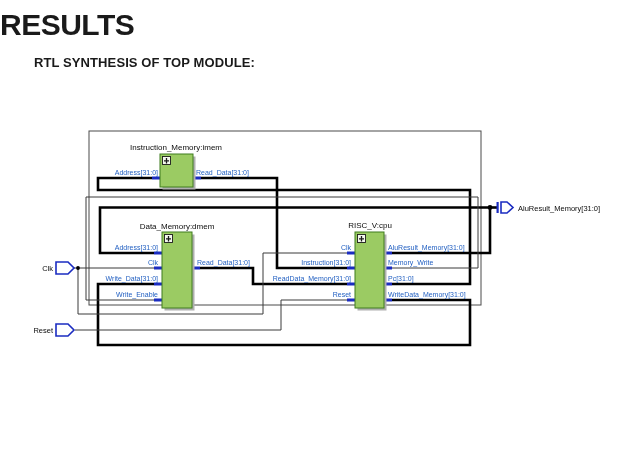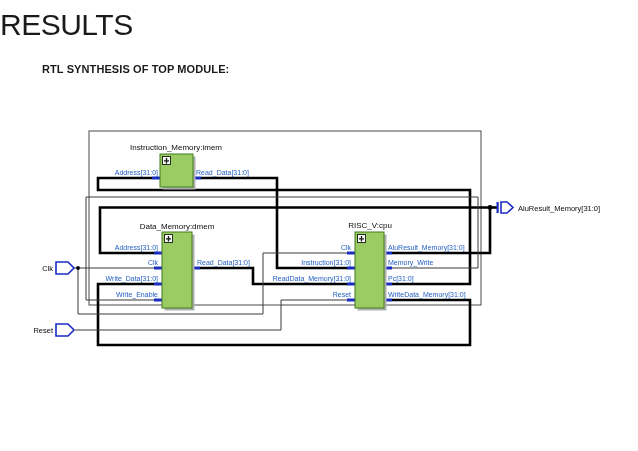--- a/index.html
+++ b/index.html
@@ -1,25 +1,25 @@
 <!DOCTYPE html>
 <html style="--title-color: #1a1a1a; --block-fill: #9bcb63; --block-border: #3f7d1e; --pin-color: #1b2cc1; --pin-label: #2461c2; --wire-color: #000000; --boundary-color: #4a4a4a;"><head>
 <meta charset="utf-8">
 <style>
   html,body{margin:0;padding:0;}
   body{width:638px;height:451px;background:#ffffff;overflow:hidden;
        font-family:"Liberation Sans",sans-serif;}
   .slide{position:relative;width:638px;height:451px;background:#fff;}
   .page-title{
     position:absolute;left:0px;top:8px;margin:0;
-    font-size:30px;font-weight:400;letter-spacing:-0.5px;
+    font-size:30px;font-weight:700;letter-spacing:-0.5px;
     color:var(--title-color);font-family:"Liberation Sans",sans-serif;}
   .page-subtitle{
-    position:absolute;left:26px;top:47px;margin:16px;
-    font-size:11px;font-weight:700;letter-spacing:0.1px;
+    position:absolute;left:26px;top:47px;margin:8px;
+    font-size:13px;font-weight:700;letter-spacing:0.1px;
     color:var(--title-color);font-family:"Liberation Sans",sans-serif;}
   svg{position:absolute;left:0;top:0;}
   .boundary{fill:none;stroke:var(--boundary-color);stroke-width:1;}
   .wire-thick{fill:none;stroke:var(--wire-color);stroke-width:2.6;}
   .wire-thin{fill:none;stroke:#3a3a3a;stroke-width:1;}
   .blk{fill:var(--block-fill);stroke:var(--block-border);stroke-width:1;}
   .blk-shadow{fill:#b0b0b0;}
   .stub{fill:var(--pin-color);}
   .pin-label{fill:var(--pin-label);font-size:7px;font-family:"Liberation Sans",sans-serif;}
   .mod-title{fill:#0c0c0c;font-size:8px;font-family:"Liberation Sans",sans-serif;}

